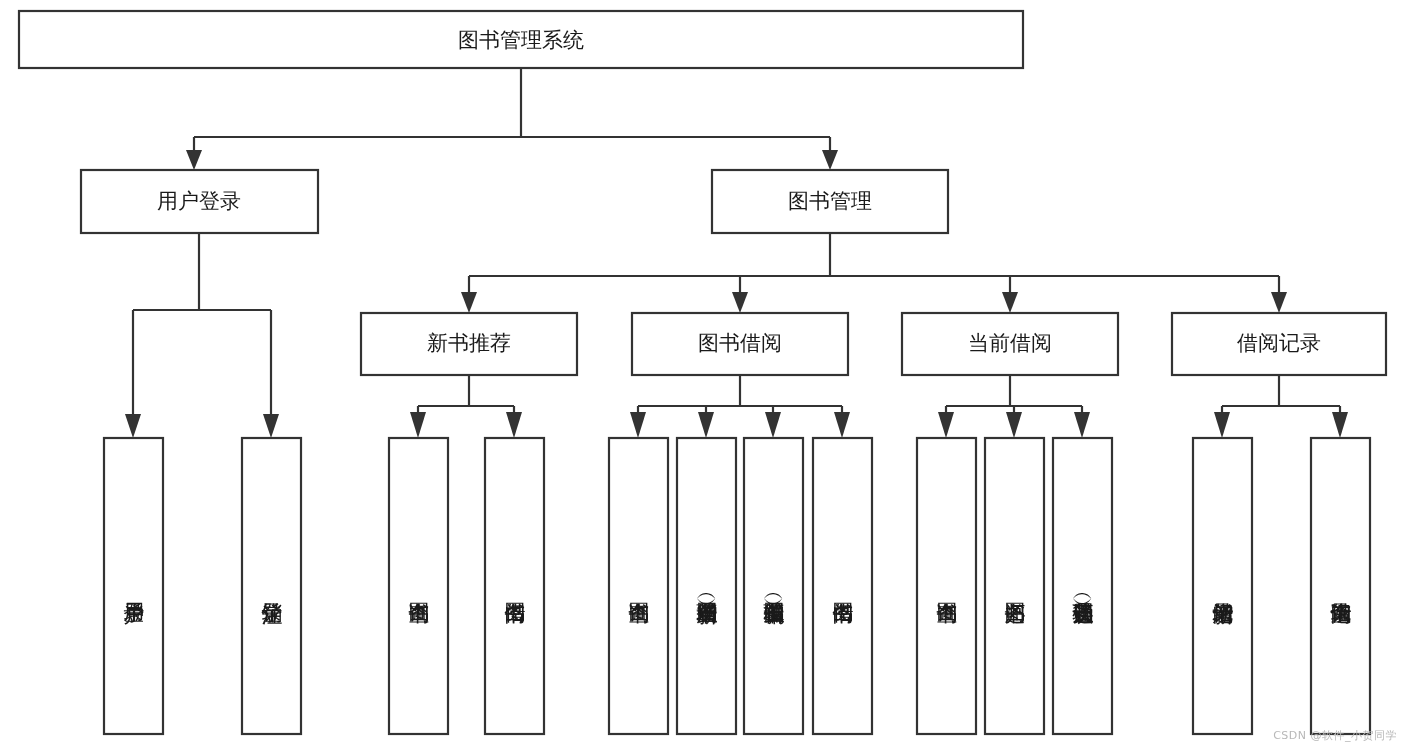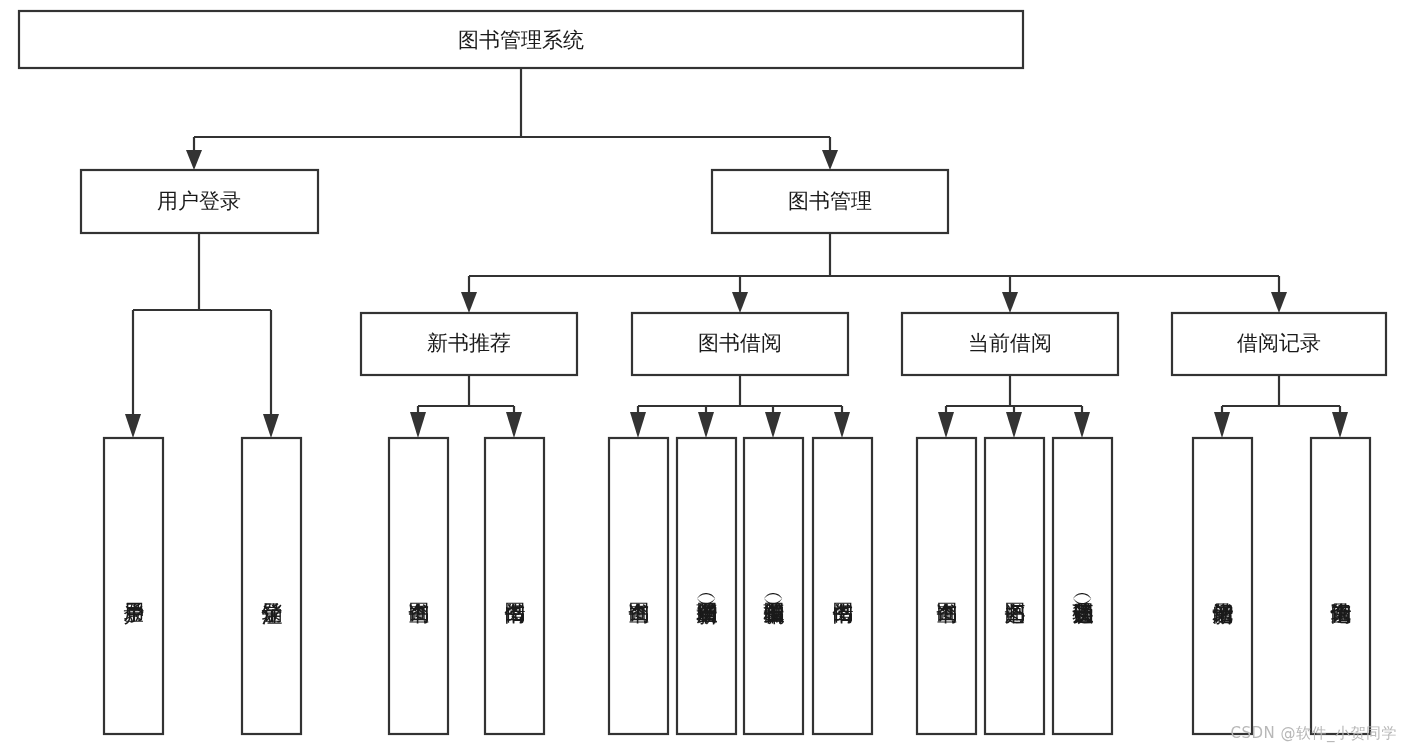--- a/index.html
+++ b/index.html
@@ -49,21 +49,21 @@
   }
   .arrow-head {
     fill: #333333;
     stroke: none;
   }
   .watermark {
     position: absolute;
     right: 8px;
     bottom: 4px;
     font-family: "DejaVu Sans", "Liberation Sans", sans-serif;
-    font-size: 15px;
+    font-size: 11px;
     color: #b8b8b8;
     letter-spacing: 0.5px;
     white-space: nowrap;
     pointer-events: none;
   }
 </style>
 </head>
 <body>
 
 <svg id="diagram" viewBox="0 0 1405 747">

